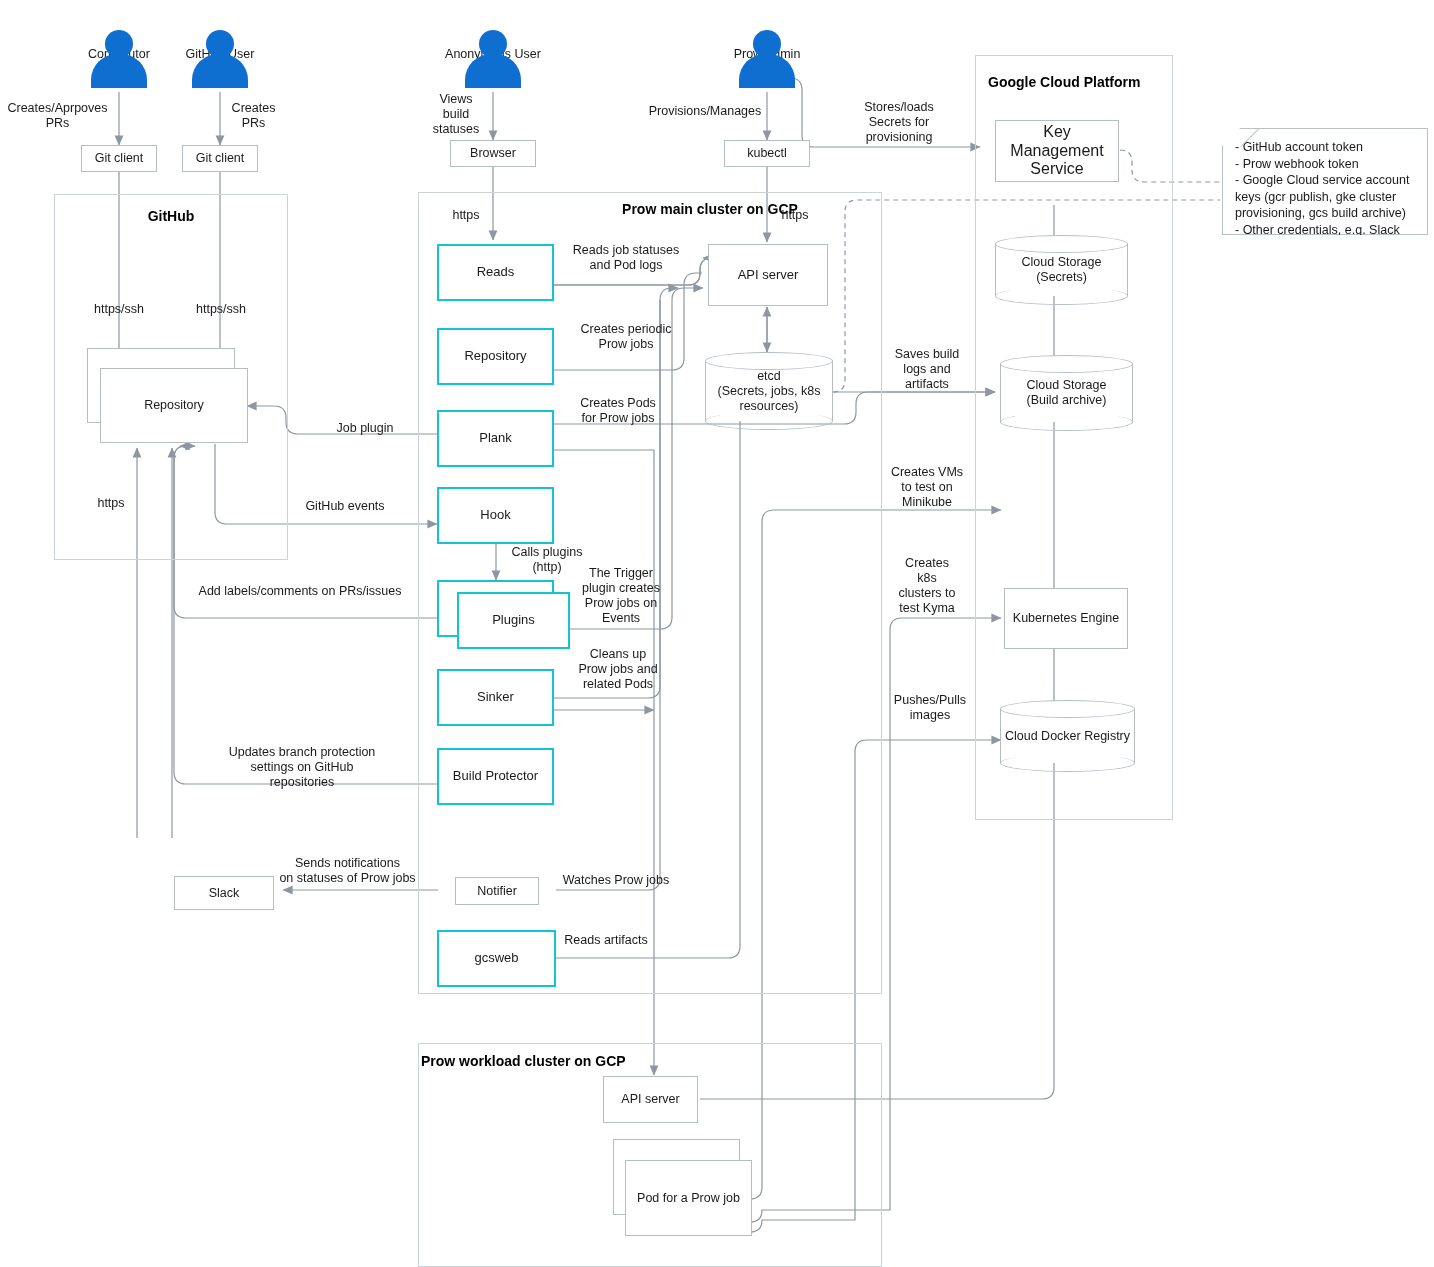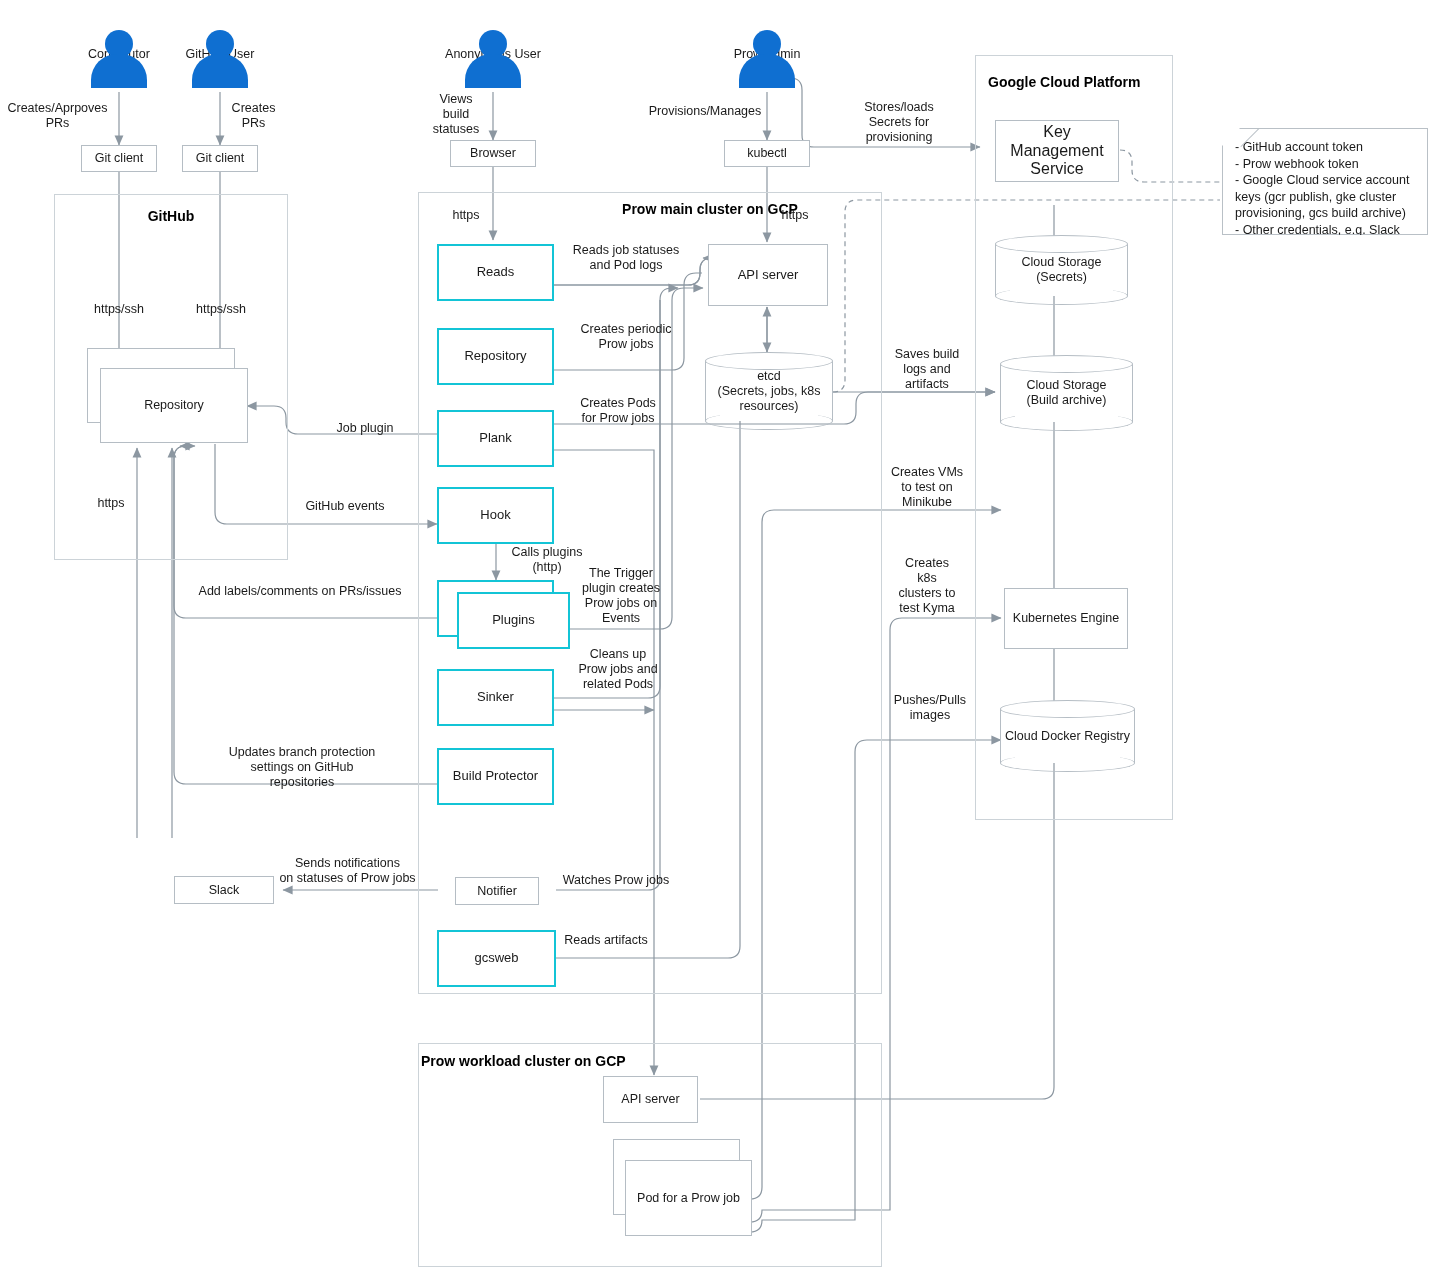--- a/index.html
+++ b/index.html
@@ -167,21 +167,21 @@
   <div class="node box" style="left:100px;top:368px;width:148px;height:75px;font-size:12.5px;">Repository</div>
 
   <div class="lbl" style="left:80px;top:496px;width:62px;">https</div>
   <div class="lbl" style="left:320px;top:421px;width:90px;">Job plugin</div>
   <div class="lbl" style="left:290px;top:499px;width:110px;">GitHub events</div>
   <div class="lbl" style="left:185px;top:584px;width:230px;">Add labels/comments on PRs/issues</div>
   <div class="lbl" style="left:205px;top:745px;width:194px;">Updates branch protection
 settings on GitHub
 repositories</div>
 
-  <div class="node box" style="left:174px;top:876px;width:100px;height:28px;font-size:12.5px;">Slack</div>
+  <div class="node box" style="left:174px;top:876px;width:100px;height:34px;font-size:12.5px;">Slack</div>
   <div class="lbl" style="left:270px;top:856px;width:155px;">Sends notifications
 on statuses of Prow jobs</div>
 
   <div class="group" style="left:418px;top:192px;width:464px;height:802px;"></div>
   <div class="group-title" style="left:418px;top:201px;width:584px;text-align:center;">Prow main cluster on GCP</div>
 
   <div class="lbl" style="left:436px;top:208px;width:60px;">https</div>
   <div class="lbl" style="left:765px;top:208px;width:60px;">https</div>
 
   <div class="node box-cyan" style="left:437px;top:244px;width:117px;height:57px;font-size:13px;">Reads</div>

